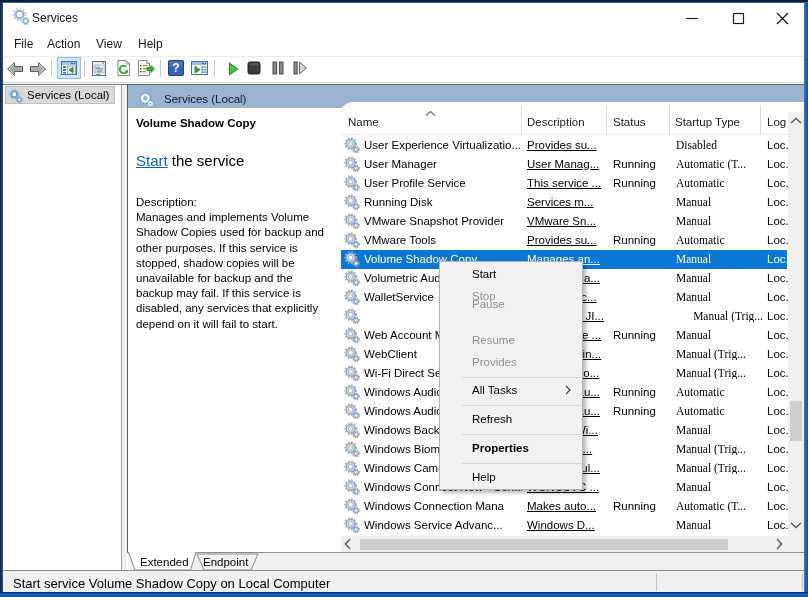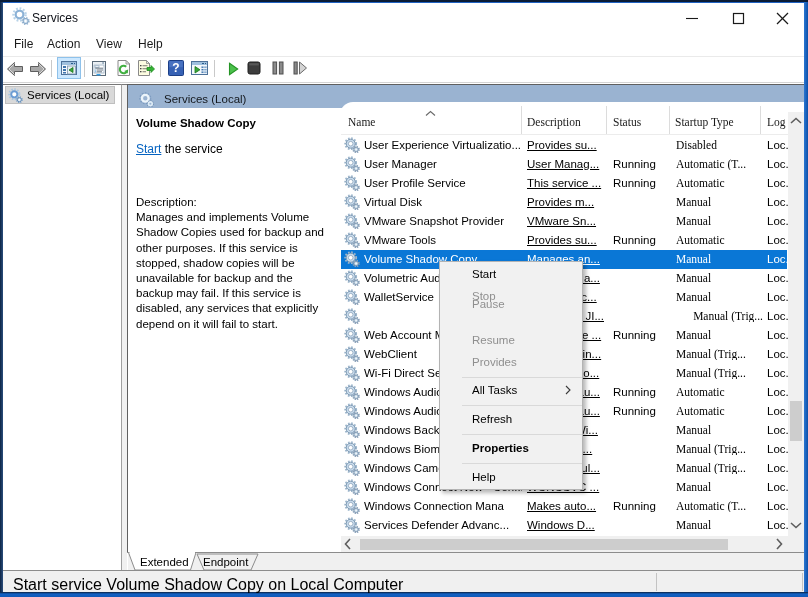--- a/index.html
+++ b/index.html
@@ -20,24 +20,24 @@
 #tb-hl { left:57px; top:57px; width:24px; height:22px; background:#cce8ff; border:1px solid #8ec1ea; }
 #leftpane { left:3px; top:84px; width:119px; height:486px; background:#fff; border-top:1px solid #787878; border-right:1px solid #a0a0a0; }
 #splitgap { left:122px; top:84px; width:5px; height:486px; background:#f0f0f0; border-top:1px solid #787878; }
 #midpane { left:127px; top:84px; width:677px; height:468px; background:#fff; border-top:1px solid #5f5f5f; border-left:1px solid #5f5f5f; }
 #band { left:128px; top:85px; width:676px; height:23px; background:#9ab3d1; }
 #panel { left:340px; top:102px; width:464px; height:450px; background:#fff; border-radius:13px 0 0 0; }
 #treesel { left:5px; top:86px; width:110px; height:18px; background:#d9d9d9; border:1px solid #bfbfbf; }
 #treesel-txt { left:27px; top:89px; font-size:11.5px; }
 #band-txt { left:164px; top:93px; font-size:11.5px; color:#14181d; }
 #info-title { left:136px; top:117px; font-size:11.5px; font-weight:bold; }
-#info-start { left:136px; top:142px; font-size:12px; }
+#info-start { left:136px; top:152px; font-size:15px; }
 #info-start a { color:#0563c1; text-decoration:underline; }
 #info-desc { left:136px; top:195px; width:210px; font-size:11.5px; line-height:15.2px; }
-.hdr { top:116px; font-size:11.5px; color:#1a1a1a;font-family:Liberation Serif, serif; }
+.hdr { top:116px; font-size:11.5px; color:#1a1a1a; }
 .hdrline { top:106px; width:1px; height:29px; background:#dcdcdc; }
 #hdr-bot { left:341px; top:134px; width:447px; height:1px; background:#ececec; }
 .row { left:341px; width:446px; height:19px; position:absolute; }
 .cell { position:absolute; top:3px; font-size:11.5px; white-space:nowrap; overflow:hidden; }
 .c-name { left:23px; width:158px; }
 .c-desc { left:186px; width:77px;text-decoration:underline; }
 .c-stat { left:272px; width:60px; }
 .c-start { left:335px; width:87px;font-family:Liberation Serif, serif; }
 .c-log { left:426px; width:21px; }
 #vsb { left:788px; top:112px; width:16px; height:424px; background:#f0f0f0; }
@@ -47,21 +47,21 @@
 #sbcorner { left:788px; top:536px; width:16px; height:16px; background:#f0f0f0; }
 #cmenu { left:439px; top:261px; width:144px; height:229px; background:#f1f1f1; border:1px solid #b3b3b3; box-shadow:3px 3px 4px rgba(0,0,0,0.28); }
 .mi { position:absolute; left:32px; font-size:11.5px; white-space:nowrap; }
 .mi-dis { color:#8f8f8f; }
 .msep { position:absolute; left:22px; width:120px; height:1px; background:#d9d9d9; }
 #tabarea { left:128px; top:553px; width:676px; height:17px; background:#f0f0f0; }
 #paneline { left:127px; top:552px; width:677px; height:1px; background:#8c8c8c; }
 .tabtxt { top:556px; font-size:11.5px; }
 #statussep { left:3px; top:570px; width:801px; height:1px; background:#8c8c8c; }
 #statusbar { left:3px; top:571px; width:801px; height:21px; background:#f0f0f0; }
-#status-txt { left:13px; top:576px; font-size:16px; }
+#status-txt { left:13px; top:576px; font-size:13px; }
 </style>
 </head>
 <body>
 <div class="a" id="f-top1"></div>
 <div class="a" id="f-top2"></div>
 <div class="a" id="f-left"></div>
 <div class="a" id="f-right"></div>
 <div class="a" id="f-bottom"></div>
 
 <svg class="a" style="left:12px;top:7px" width="18" height="18" viewBox="0 0 16 16">
@@ -271,22 +271,22 @@
 <div class="a row" style="top:193px;">
 <svg class="a" style="left:3px;top:1px" width="16" height="16" viewBox="0 0 16 16">
 <circle cx="6.7" cy="6.7" r="5.3" fill="none" stroke="#9db6cc" stroke-width="2.2" stroke-dasharray="1.6 1.5"></circle>
 <circle cx="6.7" cy="6.7" r="4.5" fill="#c6daec" stroke="#7e99b2" stroke-width="1"></circle>
 <circle cx="6.7" cy="6.7" r="3.1" fill="#cfe0ef"></circle>
 <circle cx="6.7" cy="6.7" r="2.3" fill="#ffffff" stroke="#8aa2ba" stroke-width="0.8"></circle>
 <circle cx="12.1" cy="12.5" r="2.9" fill="none" stroke="#8ba3bc" stroke-width="1.7" stroke-dasharray="1.2 1.1"></circle>
 <circle cx="12.1" cy="12.5" r="2.3" fill="#bdd2e4" stroke="#7890aa" stroke-width="0.8"></circle>
 <circle cx="12.1" cy="12.5" r="0.9" fill="#f4f7fa"></circle>
 </svg>
-<div class="cell c-name">Virtual Disk</div>
-<div class="cell c-desc">Provides m...</div>
+<div class="cell c-name">Running Disk</div>
+<div class="cell c-desc">Services m...</div>
 <div class="cell c-start">Manual</div>
 <div class="cell c-log">Loc...</div>
 </div>
 <div class="a row" style="top:212px;">
 <svg class="a" style="left:3px;top:1px" width="16" height="16" viewBox="0 0 16 16">
 <circle cx="6.7" cy="6.7" r="5.3" fill="none" stroke="#9db6cc" stroke-width="2.2" stroke-dasharray="1.6 1.5"></circle>
 <circle cx="6.7" cy="6.7" r="4.5" fill="#c6daec" stroke="#7e99b2" stroke-width="1"></circle>
 <circle cx="6.7" cy="6.7" r="3.1" fill="#cfe0ef"></circle>
 <circle cx="6.7" cy="6.7" r="2.3" fill="#ffffff" stroke="#8aa2ba" stroke-width="0.8"></circle>
 <circle cx="12.1" cy="12.5" r="2.9" fill="none" stroke="#8ba3bc" stroke-width="1.7" stroke-dasharray="1.2 1.1"></circle>
@@ -531,21 +531,21 @@
 <div class="a row" style="top:516px;">
 <svg class="a" style="left:3px;top:1px" width="16" height="16" viewBox="0 0 16 16">
 <circle cx="6.7" cy="6.7" r="5.3" fill="none" stroke="#9db6cc" stroke-width="2.2" stroke-dasharray="1.6 1.5"></circle>
 <circle cx="6.7" cy="6.7" r="4.5" fill="#c6daec" stroke="#7e99b2" stroke-width="1"></circle>
 <circle cx="6.7" cy="6.7" r="3.1" fill="#cfe0ef"></circle>
 <circle cx="6.7" cy="6.7" r="2.3" fill="#ffffff" stroke="#8aa2ba" stroke-width="0.8"></circle>
 <circle cx="12.1" cy="12.5" r="2.9" fill="none" stroke="#8ba3bc" stroke-width="1.7" stroke-dasharray="1.2 1.1"></circle>
 <circle cx="12.1" cy="12.5" r="2.3" fill="#bdd2e4" stroke="#7890aa" stroke-width="0.8"></circle>
 <circle cx="12.1" cy="12.5" r="0.9" fill="#f4f7fa"></circle>
 </svg>
-<div class="cell c-name">Services Defender Advanc...</div>
+<div class="cell c-name">Windows Service Advanc...</div>
 <div class="cell c-desc">Windows D...</div>
 <div class="cell c-start">Manual</div>
 <div class="cell c-log">Loc...</div>
 </div>
 
 <div class="a" id="vsb"></div>
 <div class="a" id="vsb-thumb"></div>
 <svg class="a" style="left:789px;top:116px" width="14" height="10">
     <polyline points="2,7 7,2.5 12,7" fill="none" stroke="#5e5e5e" stroke-width="1.6"></polyline>
   </svg>

